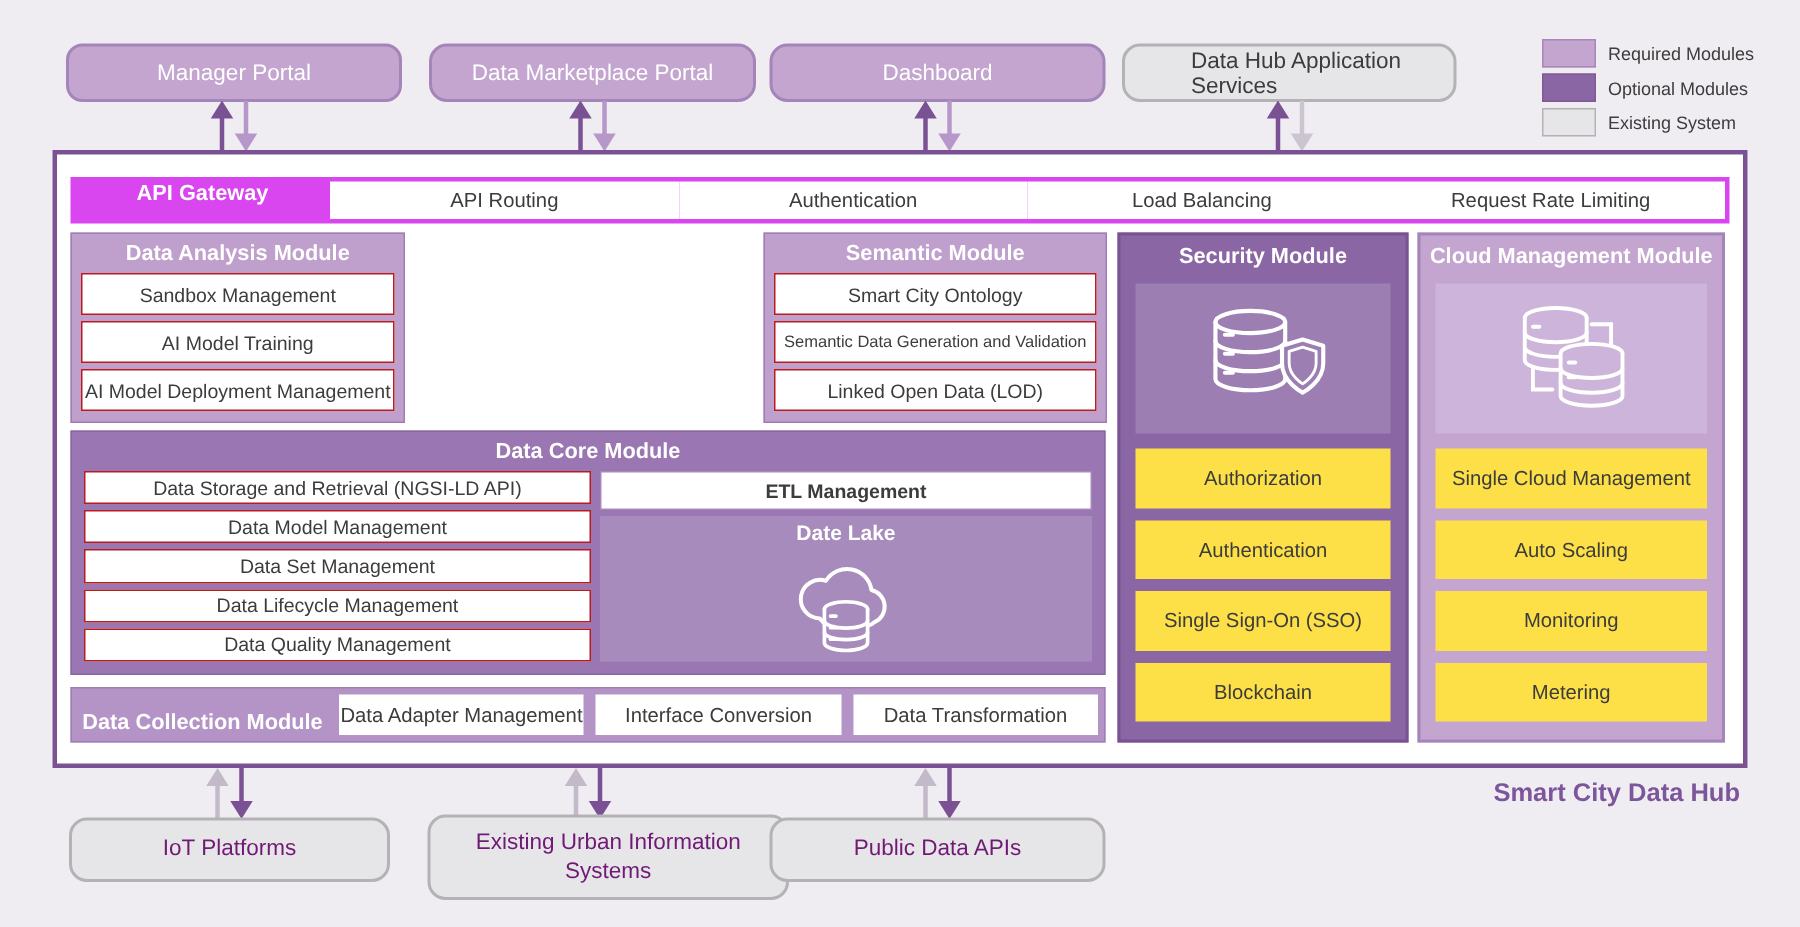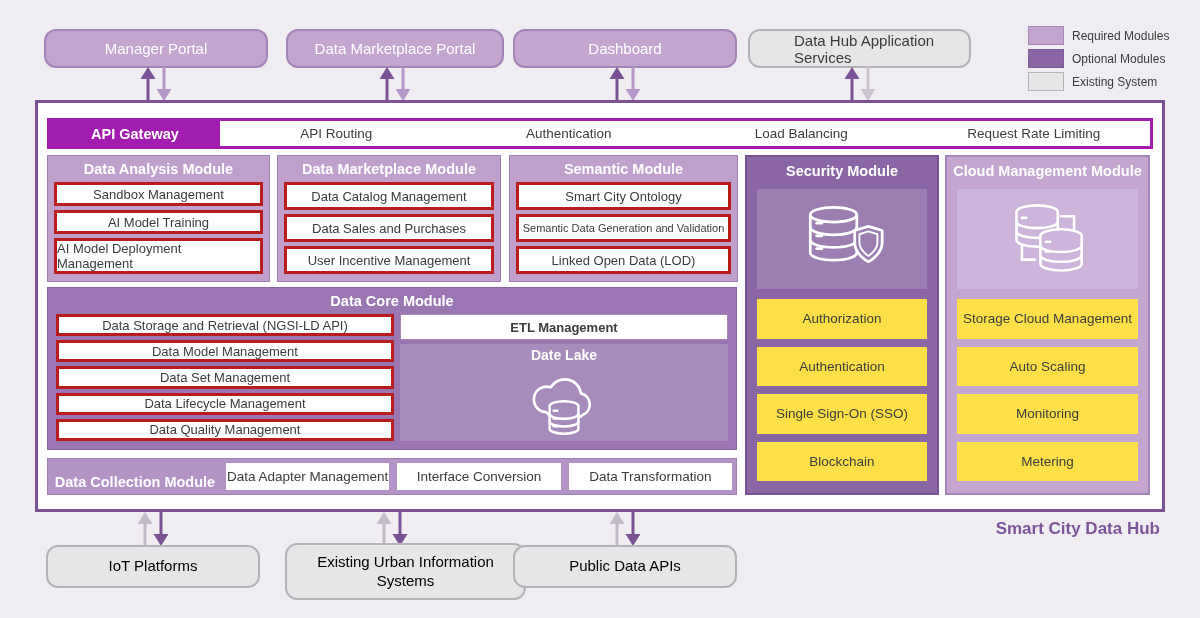--- a/index.html
+++ b/index.html
@@ -20,28 +20,28 @@
   
   .legend{left:1028px;top:26px;}
   .legend-row{display:flex;align-items:center;height:19px;margin-bottom:4px;}
   .swatch{width:36px;height:19px;margin-right:8px;box-sizing:border-box;border:1px solid #a886bb;}
   .swatch.optional{border-color:#7f5a97;}
   .swatch.existing{border-color:#b5b2b6;}
   .legend-row span{font-size:12px;}
   
   .main-box{left:35px;top:100px;width:1130px;height:412px;background:#fff;border:3px solid #7a5294;}
   
-  .api-bar{left:9px;top:15px;width:1106px;height:31px;background:#a21caf;display:flex;align-items:center;padding:3px;gap:0;}
+  .api-bar{left:9px;top:15px;width:1106px;height:31px;background:#d946ef;display:flex;align-items:flex-start;padding:3px;gap:0;}
   .api-label{width:170px;text-align:center;color:#fff;font-size:14.5px;font-weight:bold;flex:none;}
   .api-item{flex:1;height:100%;background:#fff;display:flex;align-items:center;justify-content:center;font-size:13.5px;}
   
   .module{background:#bfa0cc;border:1px solid #9d7fb4;display:flex;flex-direction:column;}
   .module-title{height:26px;line-height:26px;text-align:center;color:#fff;font-size:14.5px;font-weight:bold;flex:none;}
   .module-items{display:flex;flex-direction:column;gap:4px;padding:0 6px 7px;flex:1;}
-  .item{background:#fff;flex:1;display:flex;align-items:center;justify-content:center;font-size:13px;border:3px solid #b91c1c;}
+  .item{background:#fff;flex:1;display:flex;align-items:center;justify-content:center;font-size:13px;border:1px solid #b91c1c;}
   .item.fs-small{font-size:11px;}
   
   .col-module{display:flex;flex-direction:column;}
   .col-module.dark{background:#8b66a4;border:2px solid #7a5294;}
   .col-module.light{background:#c3a5d0;border:2px solid #a485ba;}
   .col-title{height:28px;line-height:28px;text-align:center;color:#fff;font-size:14.5px;font-weight:bold;flex:none;}
   .icon-panel{margin:4px 10px 10px;height:100px;flex:none;display:flex;align-items:center;justify-content:center;}
   .icon-panel.dark{background:#9c7eb3;}
   .icon-panel.light{background:#ccb4da;}
   .col-items{display:flex;flex-direction:column;gap:8px;padding:0 10px 12px;flex:1;}
@@ -55,29 +55,29 @@
   .lake{flex:1;background:#a78bbd;display:flex;flex-direction:column;align-items:center;justify-content:center;color:#fff;}
   .lake-label{font-size:14px;margin-bottom:2px;}
   
   .data-collection{left:9px;top:355px;width:690px;height:37px;background:#b494c7;border:1px solid #9d7fb4;display:flex;align-items:flex-end;padding:4px;gap:8px;}
   .dc-label{width:166px;flex:none;text-align:center;color:#fff;font-size:14.5px;font-weight:bold;}
   .dc-item{flex:1;height:27px;background:#fff;display:flex;align-items:center;justify-content:center;font-size:13.5px;}
   
   .ext{
     border-radius:12px;background:#e6e5e7;border:2px solid #b5b2b6;
     display:flex;align-items:center;justify-content:center;text-align:center;
-    font-size:15px;color:#000000;line-height:1.25;padding:0 8px;
+    font-size:15px;color:#701a75;line-height:1.25;padding:0 8px;
   }
   .caption{left:985px;top:519px;width:175px;text-align:right;font-size:17px;font-weight:bold;color:#7c559b;}
   svg{display:block;}
 </style>
 </head>
 <body>
 
-<div class="abs portal" style="left:44px;width:224px;">
+<div class="abs portal" style="left:44px;width:224px;border-radius:11px;">
     <span>Manager Portal</span>
   </div>
 <div class="abs portal" style="left:286px;width:218px;">
     <span>Data Marketplace Portal</span>
   </div>
 <div class="abs portal" style="left:513px;width:224px;">
     <span>Dashboard</span>
   </div>
 <div class="abs portal existing" style="left:748px;width:223px;padding-left:44px;">
     <span>Data Hub Application Services</span>
@@ -135,28 +135,20 @@
 
   <div class="abs module" style="left:9px;top:52px;width:223px;height:127px;">
     <div class="module-title">Data Analysis Module</div>
     <div class="module-items">
       <div class="item">Sandbox Management</div>
       <div class="item">AI Model Training</div>
       <div class="item">AI Model Deployment Management</div>
     </div>
   </div>
 
-  <div class="abs module" style="left:239px;top:52px;width:224px;height:127px;">
-    <div class="module-title">Data Marketplace Module</div>
-    <div class="module-items">
-      <div class="item">Data Catalog Management</div>
-      <div class="item">Data Sales and Purchases</div>
-      <div class="item">User Incentive Management</div>
-    </div>
-  </div>
 
   <div class="abs module" style="left:471px;top:52px;width:229px;height:127px;">
     <div class="module-title">Semantic Module</div>
     <div class="module-items">
       <div class="item">Smart City Ontology</div>
       <div class="item fs-small">Semantic Data Generation and Validation</div>
       <div class="item">Linked Open Data (LOD)</div>
     </div>
   </div>
 
@@ -204,21 +196,21 @@
           <ellipse cx="52" cy="32" rx="19" ry="6" fill="#ccb4da"></ellipse>
           <path d="M33,32 v26 a19,6 0 0 0 38,0 v-26" fill="#ccb4da"></path>
           <path d="M33,41 a19,6 0 0 0 38,0" fill="none"></path>
           <path d="M33,50 a19,6 0 0 0 38,0" fill="none"></path>
           <line x1="38" y1="37.5" x2="42" y2="37.5"></line>
           <line x1="38" y1="46.5" x2="42" y2="46.5"></line>
         </g>
       </svg>
     </div>
     <div class="col-items">
-      <div class="col-item">Storage Cloud Management</div>
+      <div class="col-item">Single Cloud Management</div>
       <div class="col-item">Auto Scaling</div>
       <div class="col-item">Monitoring</div>
       <div class="col-item">Metering</div>
     </div>
   </div>
 
   <div class="abs data-core">
     <div class="module-title">Data Core Module</div>
     <div class="core-body">
       <div class="core-left">

